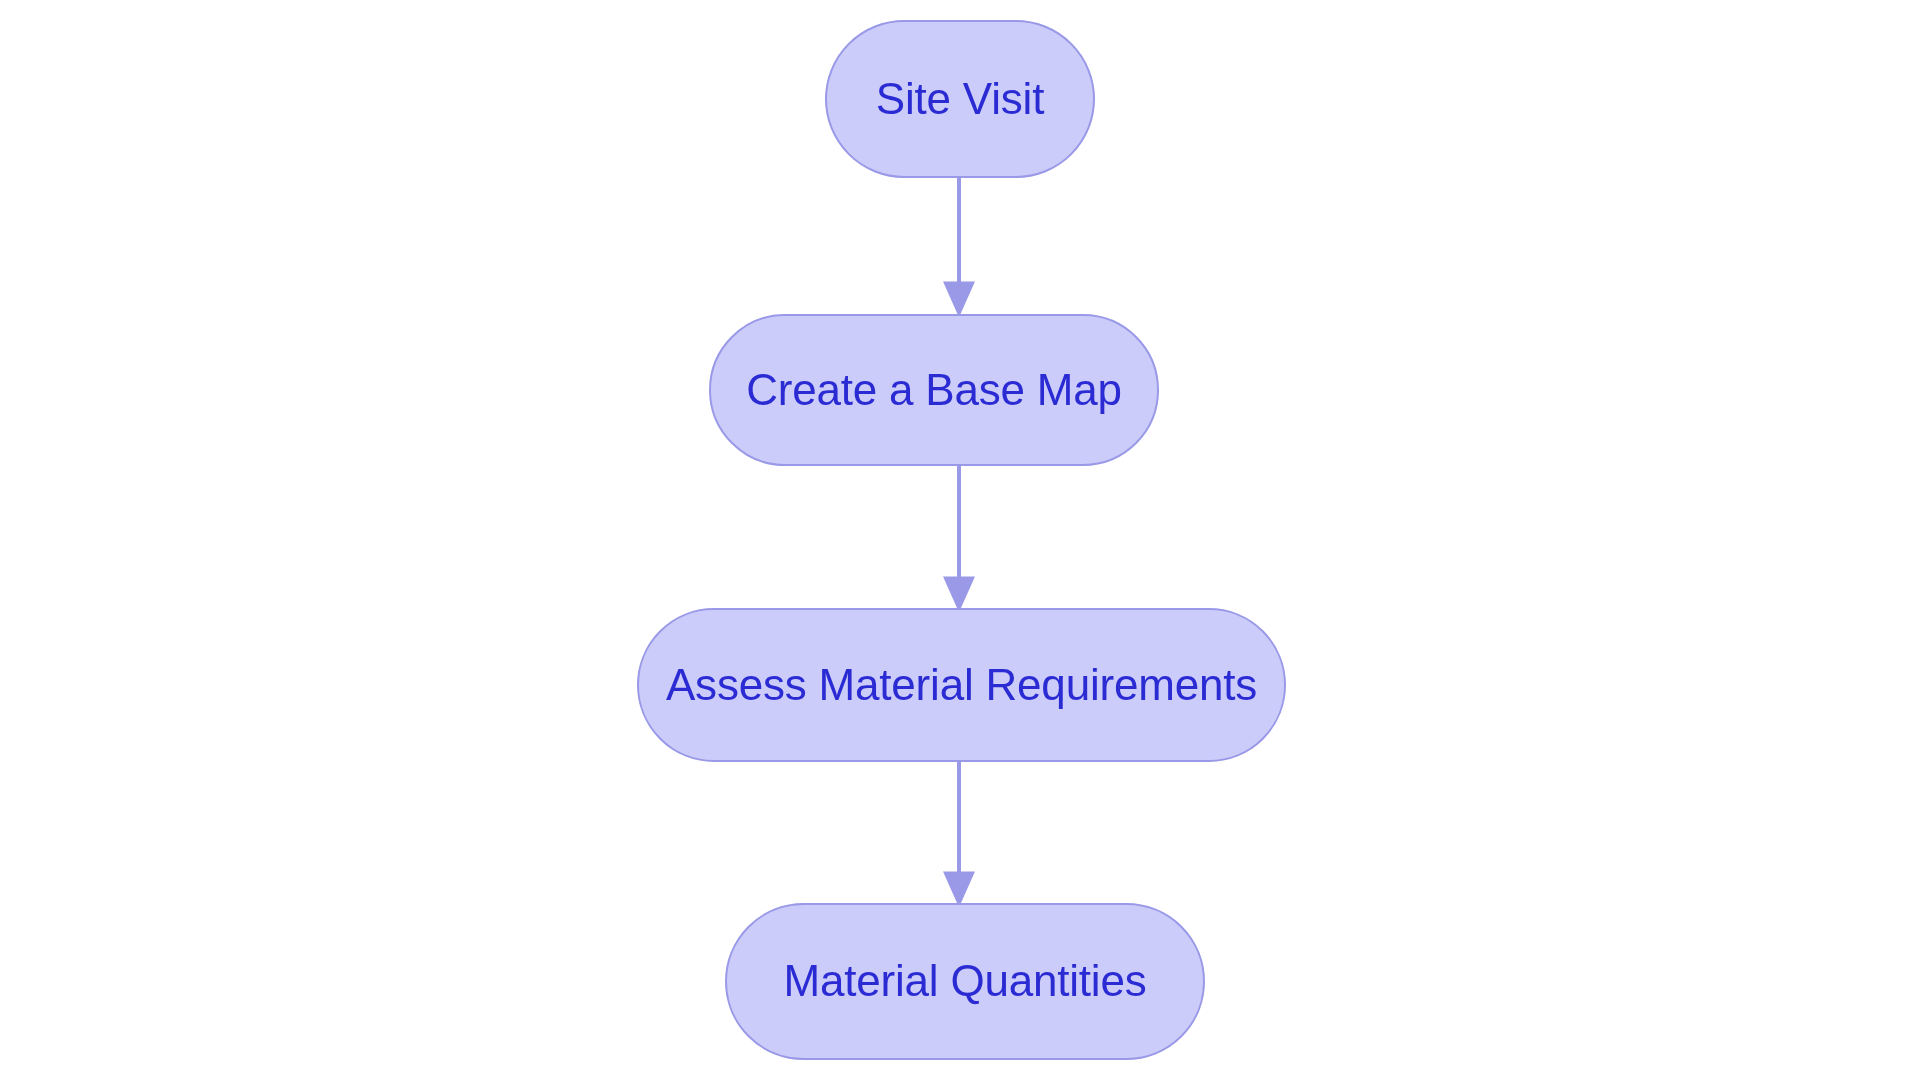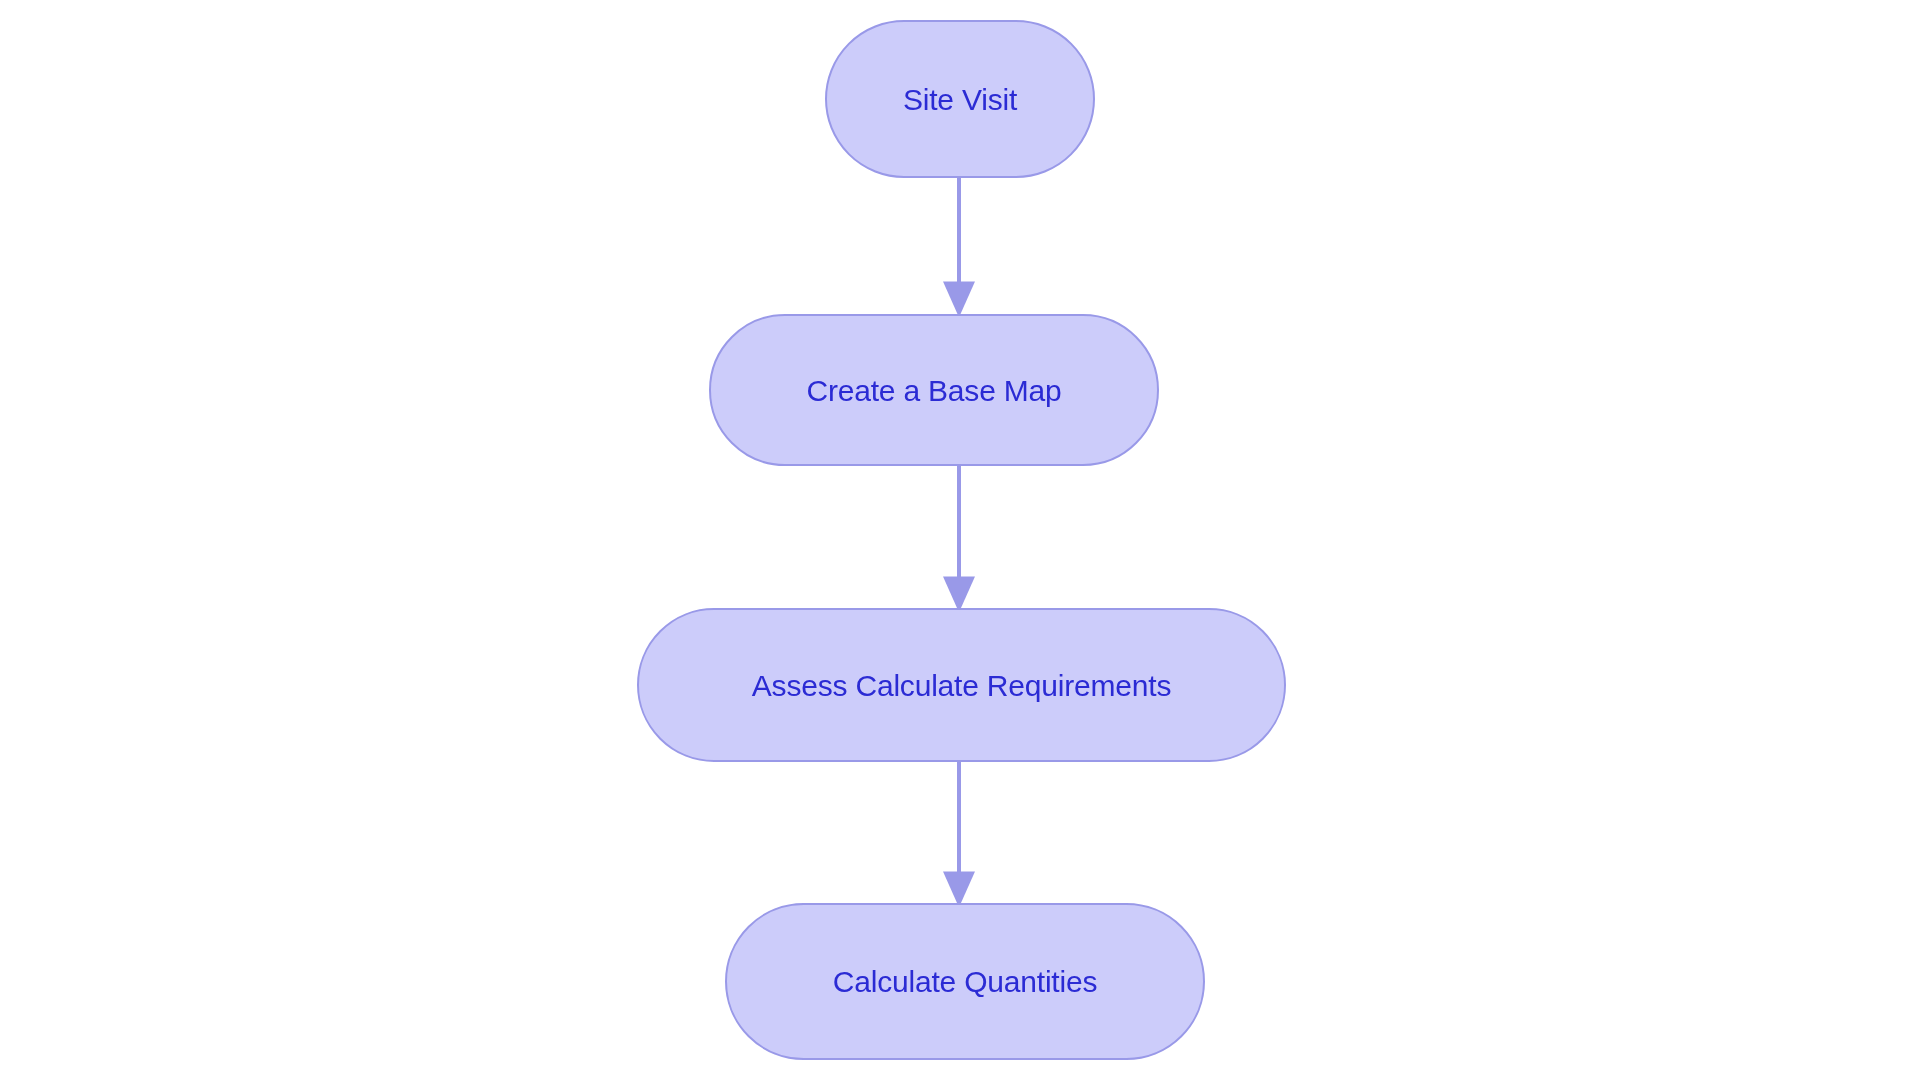--- a/index.html
+++ b/index.html
@@ -38,21 +38,21 @@
     align-items: center;
     justify-content: center;
     background: #ccccfa;
     border: 2px solid #9999e8;
     border-radius: 999px;
     z-index: 2;
   }
 
   .flow-node-label {
     color: #2b2bd4;
-    font-size: 30px;
+    font-size: 44px;
     font-weight: 400;
     line-height: 1.1;
     letter-spacing: -0.2px;
     white-space: nowrap;
     text-align: center;
     font-family: "Liberation Sans", "DejaVu Sans", sans-serif;
   }
 
   
   #node-site-visit {
@@ -89,20 +89,20 @@
 
   <div class="flow-node" id="node-site-visit">
     <span class="flow-node-label">Site Visit</span>
   </div>
 
   <div class="flow-node" id="node-create-base-map">
     <span class="flow-node-label">Create a Base Map</span>
   </div>
 
   <div class="flow-node" id="node-assess-material-requirements">
-    <span class="flow-node-label">Assess Calculate Requirements</span>
+    <span class="flow-node-label">Assess Material Requirements</span>
   </div>
 
   <div class="flow-node" id="node-calculate-quantities">
-    <span class="flow-node-label">Calculate Quantities</span>
+    <span class="flow-node-label">Material Quantities</span>
   </div>
 
 </div>
 
 </body></html>

